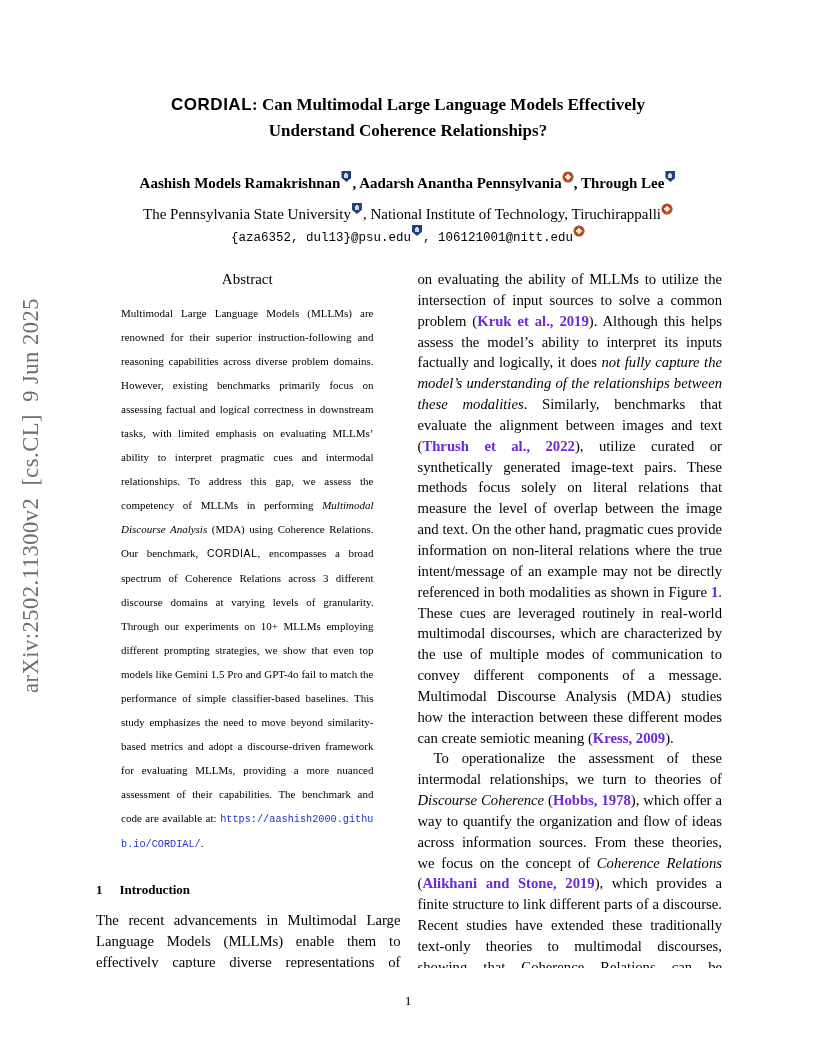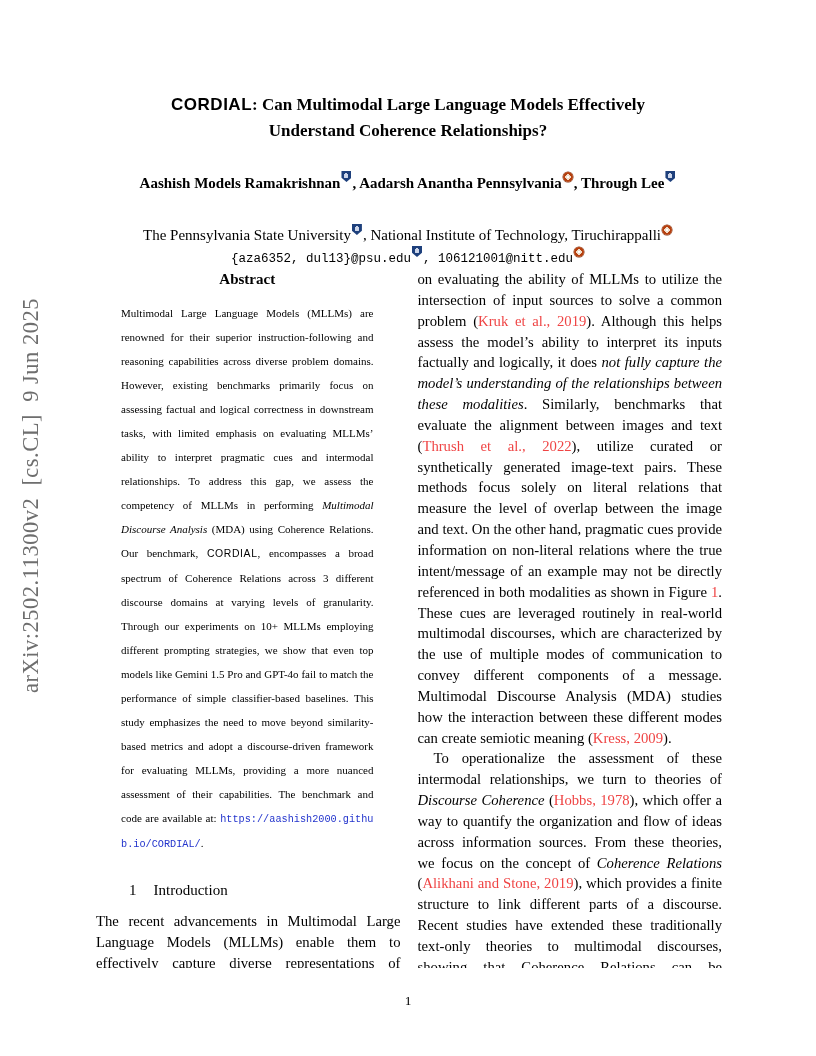--- a/index.html
+++ b/index.html
@@ -16,46 +16,46 @@
     writing-mode:vertical-rl; transform:rotate(180deg);
     font-size:22.5px; color:#6e6e6e; white-space:pre;
     letter-spacing:0.5px;
   }
 
   
   .header { position:absolute; left:0; right:0; top:92px; text-align:center; }
   .title { font-size:17px; font-weight:bold; line-height:26px; }
   .seg-title-brand { font-family:"Liberation Sans", sans-serif; letter-spacing:0.5px; }
   .authors { margin-top:27px; font-size:15px; font-weight:bold; }
-  .affils  { margin-top:32px; font-size:15px; }
+  .affils  { margin-top:11px; font-size:15px; }
   .emails  { margin-top:2px; font-family:"Liberation Mono","DejaVu Sans Mono",monospace; font-size:12.5px; }
 
   
   .columns {
     position:absolute; left:96px; top:268px; width:626px; height:700px;
     display:flex; gap:17px;
   }
   .col { width:304.5px; overflow:hidden; }
 
   .abstract { padding:0 27px 0 25px; }
-  .abstract-heading { text-align:center; font-weight:bold; font-size:15px; margin:3px 0 13px 0; }
+  .abstract-heading { text-align:center; font-weight:normal; font-size:15px; margin:3px 0 13px 0; }
   .abstract-body { font-size:11px; line-height:24px; text-align:justify; }
 
-  .section-heading { margin-top:26px; font-size:15px; font-weight:normal;margin-left:33px; }
+  .section-heading { margin-top:26px; font-size:13px; font-weight:bold; }
   .section-number { display:inline-block; }
   .section-title  { display:inline-block; margin-left:17px; }
 
   .body-text { font-size:14.7px; line-height:20.85px; text-align:justify; }
   .col .body-text:first-child { margin-top:1px; }
   .section-heading + .body-text { margin-top:12px; }
   .indent { text-indent:16px; }
 
   
   .seg-i { font-style:italic; }
-  .seg-cite { color:#ef4444; }
+  .seg-cite { color:#6d28d9;font-weight:bold; }
   .seg-link { color:#2233cc; font-family:"Liberation Mono","DejaVu Sans Mono",monospace; font-size:0.93em; word-break:break-all; }
   .seg-brand { font-family:"Liberation Sans", sans-serif; font-size:0.95em; letter-spacing:0.6px; }
   .seg-psu {
     display:inline-block; width:10px; height:11px; margin:0 1px;
     vertical-align:5px;
     background:radial-gradient(circle at 50% 42%, #cdd6ea 0 2.4px, #1e407c 2.5px);
     clip-path:polygon(0 0, 100% 0, 100% 62%, 50% 100%, 0 62%);
   }
   .seg-nitt {
     display:inline-block; width:10px; height:10px; margin:0 1px;

